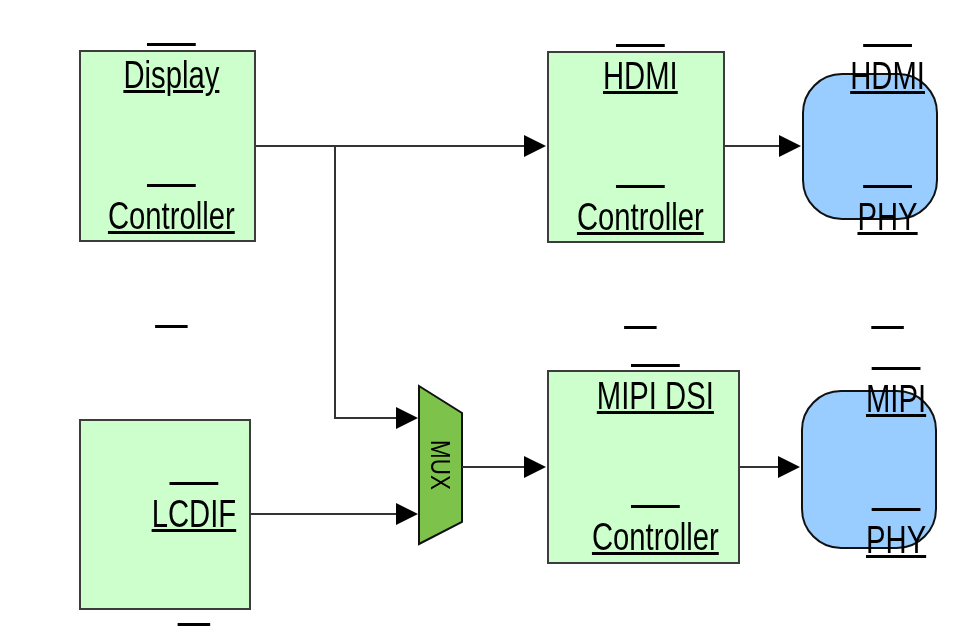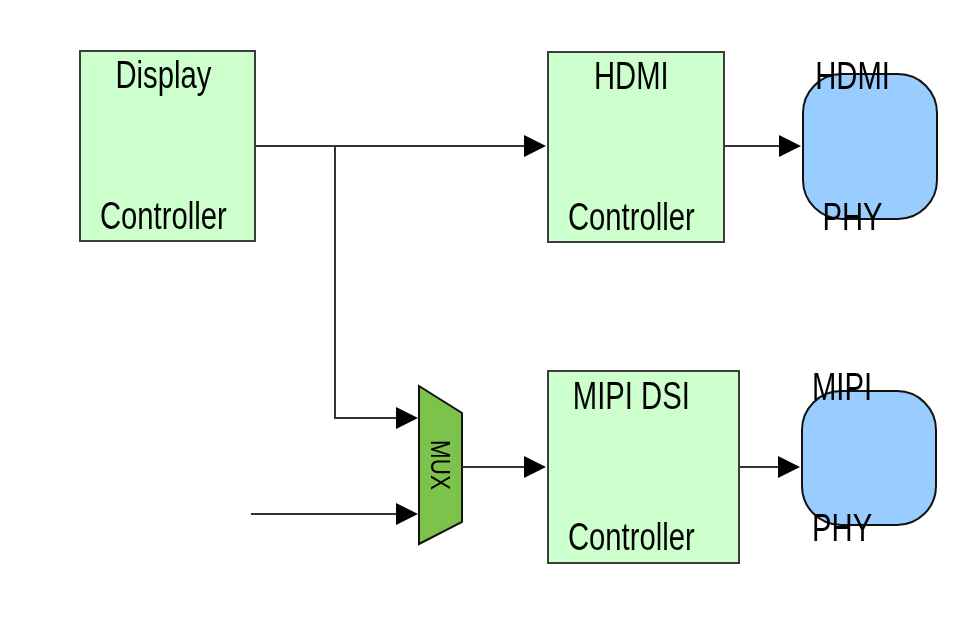--- a/index.html
+++ b/index.html
@@ -15,23 +15,24 @@
   .connector-layer {
     position: absolute;
     left: 0; top: 0;
     width: 960px; height: 634px;
     pointer-events: none;
   }
   .block {
     position: absolute;
     display: flex;
     align-items: center;
-    justify-content: flex-start;
+    justify-content: flex-end;
     text-align: center;
     box-sizing: border-box;
+    text-decoration: underline;
   }
   .controller {
     background: #ccffcc;
     border: 2px solid #3c3c3c;
   }
   .phy {
     background: #99ccff;
     border: 2px solid #111111;
     border-radius: 40px;
   }
@@ -57,21 +58,21 @@
     line-height: 28px;
     transform: rotate(90deg) scaleX(0.8);
     white-space: pre;
   }
   
   .display-controller { left: 79px;  top: 50px;  width: 177px; height: 192px; }
   .hdmi-controller    { left: 547px; top: 51px;  width: 178px; height: 192px; }
   .lcdif              { left: 79px;  top: 419px; width: 172px; height: 191px; }
   .mipi-dsi-controller{ left: 547px; top: 370px; width: 193px; height: 194px; }
   .hdmi-phy           { left: 802px; top: 73px;  width: 136px; height: 147px; }
-  .mipi-phy           { left: 801px; top: 390px; width: 136px; height: 136px; }
+  .mipi-phy           { left: 801px; top: 390px; width: 136px; height: 159px; }
 </style>
 </head>
 <body>
 
 <div class="stage">
 
   <svg class="connector-layer" width="960" height="634" viewBox="0 0 960 634" xmlns="http://www.w3.org/2000/svg">
 
     <polygon points="419,386 462,413 462,522 419,544" fill="#7dc34b" stroke="#111111" stroke-width="2"></polygon>
 
@@ -113,20 +114,25 @@
     </span>
   </div>
 
   <div class="block controller hdmi-controller">
     <span class="lbl">
       <span>HDMI</span>
       <span>Controller</span>
     </span>
   </div>
 
+  <div class="block controller lcdif">
+    <span class="lbl">
+      <span>LCDIF</span>
+    </span>
+  </div>
 
   <div class="block controller mipi-dsi-controller">
     <span class="lbl">
       <span>MIPI DSI</span>
       <span>Controller</span>
     </span>
   </div>
 
   <div class="block phy hdmi-phy">
     <span class="lbl">

